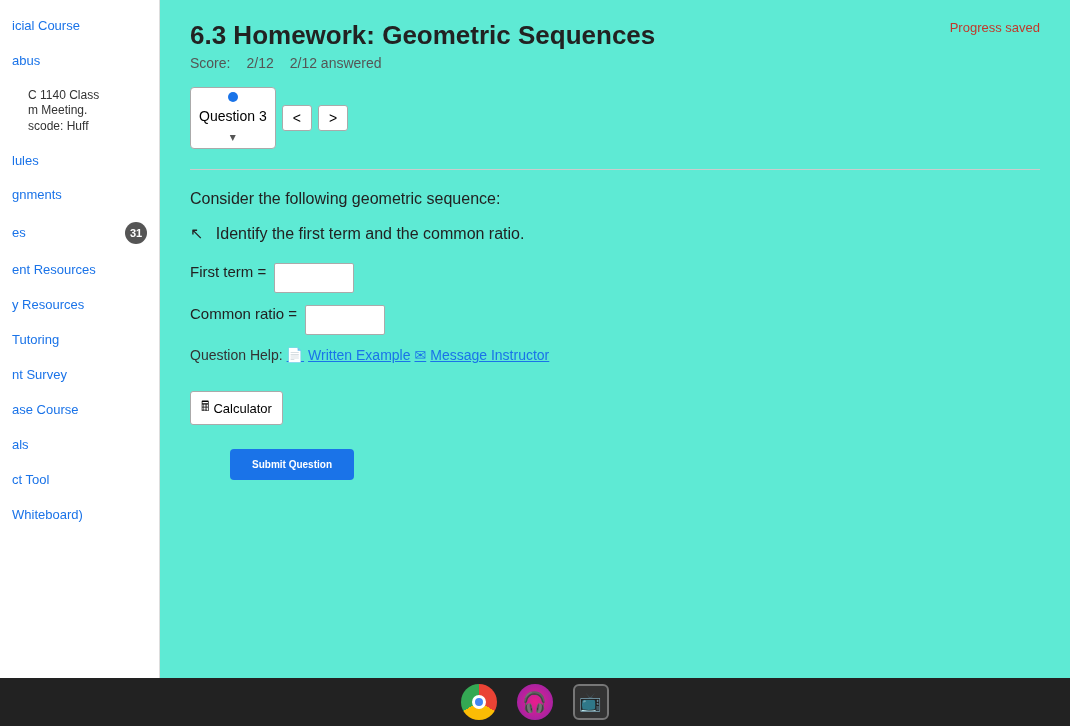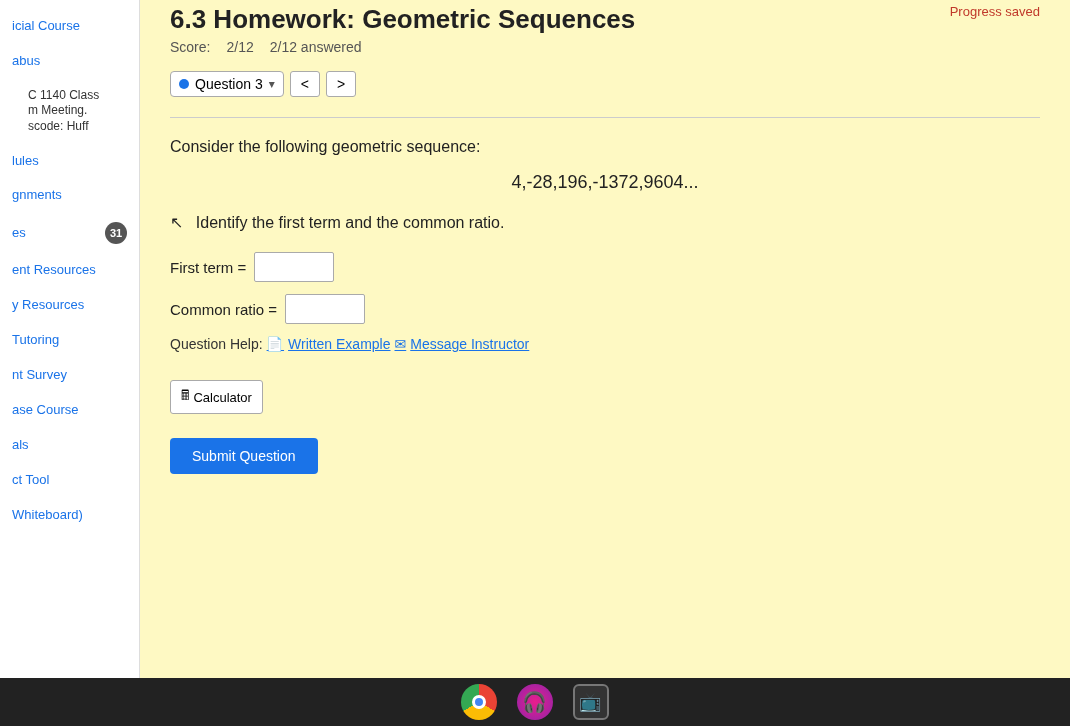--- a/index.html
+++ b/index.html
@@ -14,21 +14,21 @@
     }
 
     .main-area {
       display: flex;
       flex: 1;
       background: #f5f5f5;
     }
 
     
     .sidebar {
-      width: 140px;
+      width: 160px;
       background: #fff;
       border-right: 1px solid #ddd;
       padding: 10px 0;
       display: flex;
       flex-direction: column;
       gap: 2px;
     }
     .sidebar-item {
       padding: 8px 12px;
       font-size: 13px;
@@ -55,22 +55,22 @@
     }
     .sidebar-info {
       padding: 8px 28px;
       font-size: 12px;
       color: #333;
     }
 
     
     .content {
       flex: 1;
-      padding: 4px 30px;
-      background: #fef9c3;
+      padding: 20px 30px;
+      background: #5eead4;
       overflow-y: auto;
     }
 
     .page-title {
       font-size: 26px;
       font-weight: bold;
       color: #222;
       margin-bottom: 4px;
     }
 
@@ -99,20 +99,21 @@
     .question-select {
       display: flex;
       align-items: center;
       border: 1px solid #aaa;
       border-radius: 4px;
       padding: 4px 8px;
       font-size: 14px;
       background: #fff;
       cursor: pointer;
       gap: 6px;
+      flex-direction: column;
     }
 
     .question-select .dot {
       width: 10px;
       height: 10px;
       background: #1a73e8;
       border-radius: 50%;
       display: inline-block;
     }
 
@@ -146,21 +147,20 @@
     }
 
     .identify-text {
       font-size: 16px;
       color: #222;
       margin-bottom: 20px;
     }
 
     .input-row {
       display: flex;
-      align-items: center;
       gap: 8px;
       margin-bottom: 12px;
       font-size: 15px;
       color: #222;
     }
 
     .input-row input {
       border: 1px solid #aaa;
       width: 80px;
       height: 30px;
@@ -202,25 +202,26 @@
       display: flex;
       align-items: center;
       gap: 4px;
     }
 
     .submit-btn {
       background: #1a73e8;
       color: #fff;
       border: none;
       padding: 10px 22px;
-      font-size: 14px;
-      font-weight: 400;
+      font-size: 10px;
+      font-weight: 700;
       border-radius: 4px;
       cursor: pointer;
       margin-top: 8px;
+      margin-left: 40px;
     }
 
     
     .taskbar {
       width: 100%;
       height: 48px;
       background: #222;
       display: flex;
       align-items: center;
       justify-content: center;
@@ -313,21 +314,20 @@
       <button class="nav-btn">&lt;</button>
       <button class="nav-btn">&gt;</button>
     </div>
 
     <hr class="divider-line">
 
     
     <p class="problem-text">Consider the following geometric sequence:</p>
 
     
-    <div class="sequence-display">4,-28,196,-1372,9604...</div>
 
     
     <p class="identify-text">
       <span style="margin-right:8px;">↖</span>
       <span>Identify the first term and the common ratio.</span>
     </p>
 
     
     <div class="input-row">
       <label>First term =</label>

